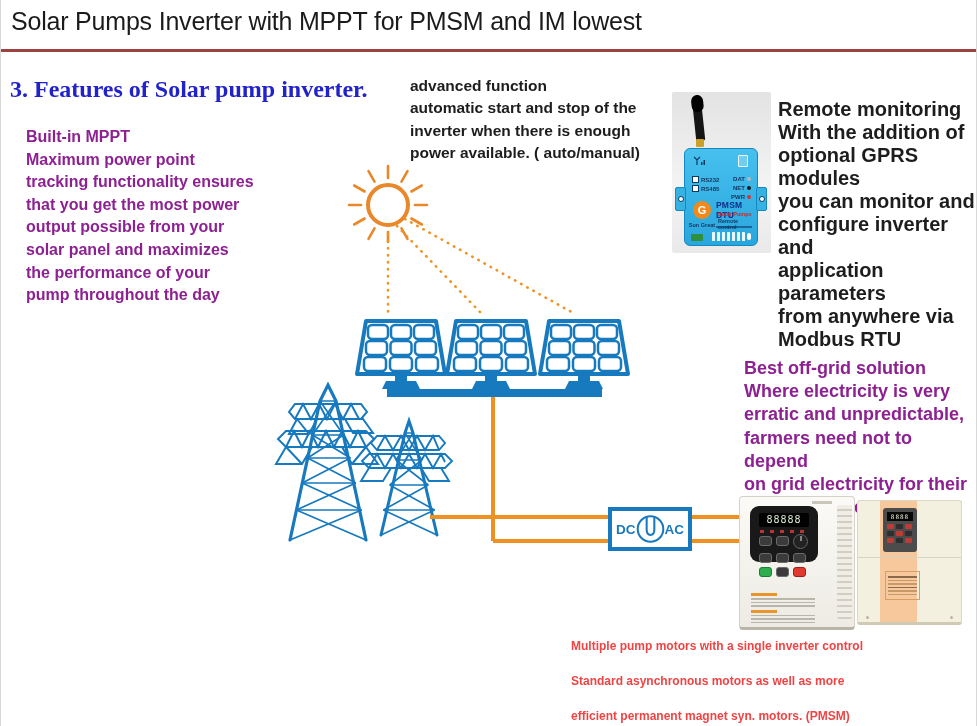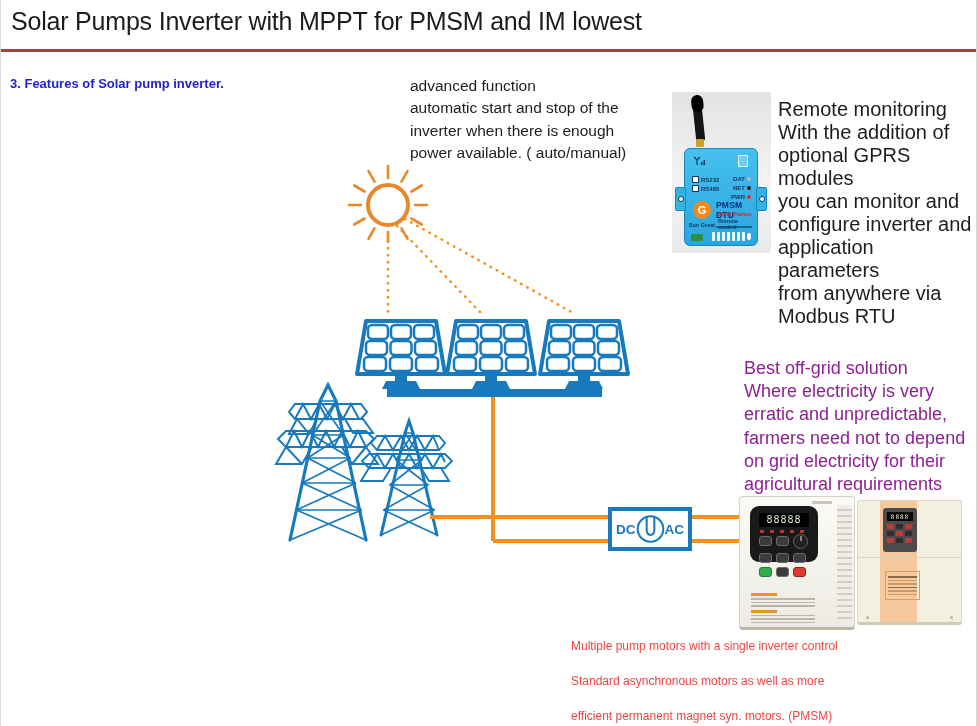--- a/index.html
+++ b/index.html
@@ -1,22 +1,22 @@
 <!DOCTYPE html>
 <html><head>
 <meta charset="utf-8">
 <style>
   html,body{margin:0;padding:0;background:#fff;}
   .page{position:relative;width:977px;height:726px;background:#fff;overflow:hidden;
         box-sizing:border-box;border-left:1px solid #d8d8d8;border-right:1px solid #d8d8d8;
         font-family:"Liberation Sans",sans-serif;}
   .title{position:absolute;left:10px;top:7px;font-size:25px;color:#1b1b1b;letter-spacing:-0.2px;}
   .title-rule{position:absolute;left:0;right:0;top:49px;height:3px;background:#9c4340;}
-  .heading{position:absolute;left:9px;top:76px;font-size:13px;font-weight:bold;color:#2222cb;}
-  .tb{position:absolute;white-space:pre-line;}
+  .heading{position:absolute;left:9px;top:76px;font-size:24px;font-weight:bold;color:#2222cb;font-family:Liberation Serif, serif;}
+  .tb{position:absolute;white-space:pre-line;font-weight:bold;}
   .mppt{left:25px;top:126px;font-size:16px;line-height:22.6px;color:#8d2192;}
   .advanced{left:409px;top:75px;font-size:15.5px;line-height:22.4px;color:#1d1d1d;}
   .remote{left:777px;top:98px;font-size:20px;line-height:23px;color:#1d1d1d;}
   .flow{left:8px;top:381px;font-size:15.5px;line-height:22.3px;color:#111;}
   .offgrid{left:743px;top:357px;font-size:18px;line-height:23.2px;color:#8d2192;}
   .protect{left:5px;top:556px;font-family:"Liberation Serif",serif;font-size:16.5px;line-height:23px;color:#e8813c;}
   .multi{left:570px;top:629px;font-size:12px;line-height:35px;color:#ef4444;}
 
   .diagram{position:absolute;left:0;top:0;pointer-events:none;}
 
@@ -197,20 +197,28 @@
     <g stroke="#ef9022" stroke-width="4" fill="none">
       <path d="M492,397 L492,517"></path>
       <path d="M429,517 L607,517"></path>
       <path d="M492,517 L492,541"></path>
       <path d="M492,541 L607,541"></path>
       <path d="M690,517 L746,517"></path>
       <path d="M690,541 L746,541"></path>
     </g>
   </svg>
 
+  <div class="tb mppt">Built-in MPPT
+Maximum power point
+tracking functionality ensures
+that you get the most power
+output possible from your
+solar panel and maximizes
+the performance of your
+pump throughout the day</div>
   <div class="tb advanced">advanced function
 automatic start and stop of the
 inverter when there is enough
 power available. ( auto/manual)</div>
   <div class="tb remote">Remote monitoring
 With the addition of
 optional GPRS modules
 you can monitor and
 configure inverter and
 application parameters

